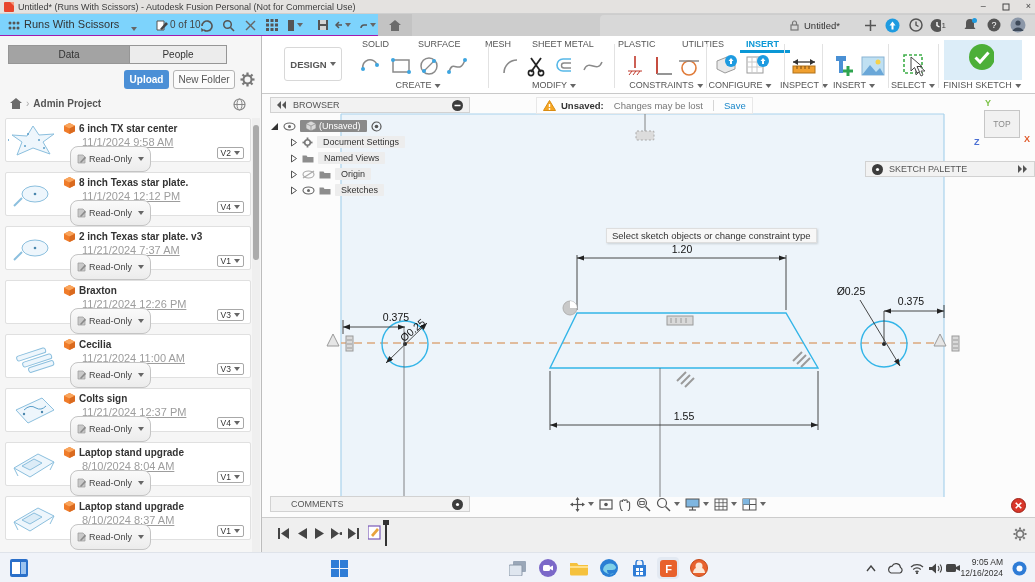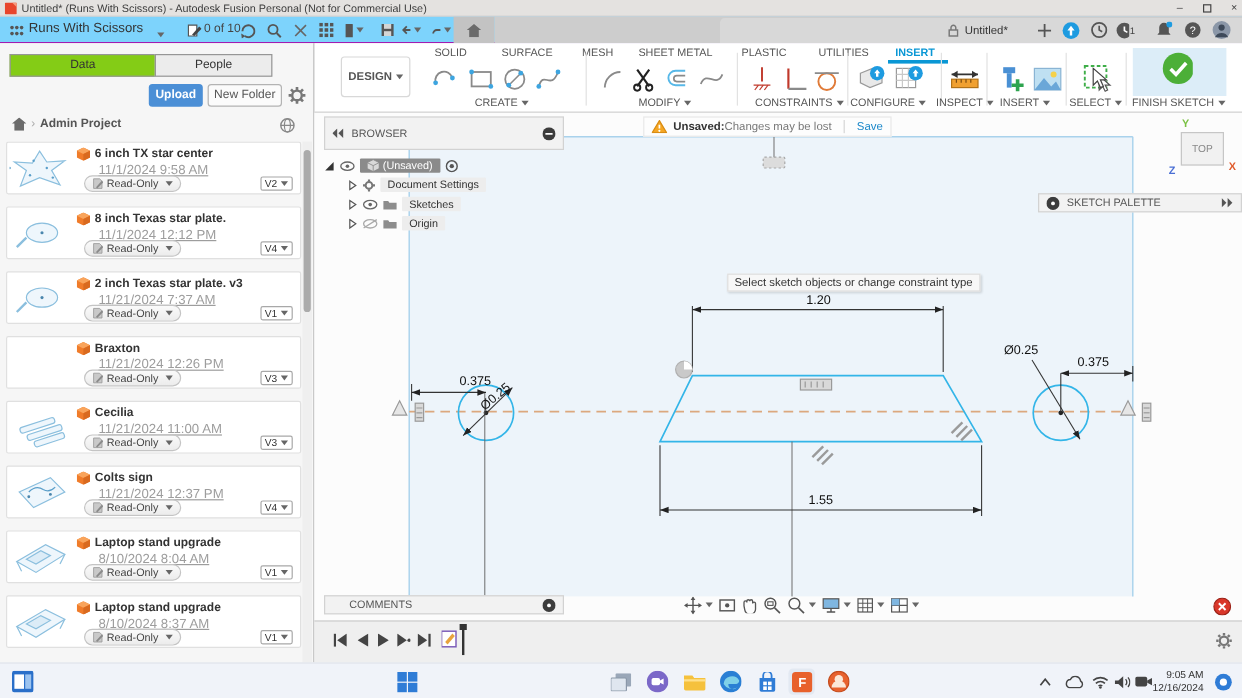--- a/index.html
+++ b/index.html
@@ -35,21 +35,21 @@
   .dptab{position:absolute;top:9px;height:19px;border:1px solid #969696;font-size:10px;color:#333;display:flex;align-items:center;justify-content:center;}
   .btn-upload{position:absolute;left:124px;top:34px;width:45px;height:19px;background:#4b8fd6;border-radius:3px;color:#fff;font-size:10px;font-weight:bold;display:flex;align-items:center;justify-content:center;}
   .btn-newfolder{position:absolute;left:173px;top:34px;width:62px;height:19px;background:#fbfbfb;border:1px solid #b3b3b3;border-radius:3px;color:#555;font-size:10px;display:flex;align-items:center;justify-content:center;}
   .crumb{position:absolute;left:10px;top:62px;display:flex;align-items:center;gap:4px;font-size:10px;font-weight:bold;color:#555;}
   .filelist{position:absolute;left:0px;top:82px;width:252px;height:434px;overflow:hidden;}
   .card{position:relative;margin:0 0 10px 5px;width:246px;height:44px;background:#fff;border:1px solid #e0e0e0;border-radius:2px;text-align:right;}
   .thumb{position:absolute;left:2px;top:3px;width:50px;height:38px;}
   .crow1{position:absolute;left:58px;top:4px;display:flex;align-items:center;gap:4px;}
   .cname{font-size:10px;font-weight:bold;color:#333;white-space:nowrap;}
   .cdate{position:absolute;left:76px;top:17px;font-size:11px;color:#9d9d9d;text-decoration:underline;}
-  .pill{position:absolute;left:64px;top:27px;height:14px;padding:0 6px;border:1px solid #c4c4c4;border-radius:8px;background:linear-gradient(#fafafa,#ececec);display:flex;align-items:center;gap:3px;font-size:9px;color:#444;}
+  .pill{position:absolute;left:64px;top:27px;height:14px;padding:12px 6px;border:1px solid #c4c4c4;border-radius:8px;background:linear-gradient(#fafafa,#ececec);display:flex;align-items:center;gap:3px;font-size:9px;color:#444;}
   .ver{position:absolute;right:6px;top:28px;height:12px;padding:0 3px;border:1px solid #a8a8a8;border-radius:2px;background:#fff;display:flex;align-items:center;font-size:8.5px;color:#333;}
   .scrolltrack{position:absolute;right:1px;top:82px;width:8px;height:434px;background:#efefef;}
   .scrollthumb{position:absolute;right:2px;top:89px;width:6px;height:135px;background:#ababab;border-radius:3px;}
   
   .canvas{position:absolute;left:262px;top:94px;width:773px;height:423px;background:#fcfcfc;overflow:hidden;}
   .panelbar{background:#f2f2f2;border:1px solid #d2d2d2;display:flex;align-items:center;font-size:9px;color:#555;}
   .treerow{display:flex;align-items:center;gap:4px;height:16px;font-size:9px;color:#333;}
   .treelbl{background:#ededed;padding:1px 6px;border-radius:1px;}
   .warnbar{position:absolute;left:274px;top:3px;height:17px;display:flex;align-items:center;background:#fdfdfd;border:1px solid #e8e8e8;padding:0 6px;font-size:9.5px;}
   .tooltip{position:absolute;left:344px;top:134px;height:15px;background:#f7f7f7;border:1px solid #dedede;box-shadow:1px 1px 2px rgba(0,0,0,.15);display:flex;align-items:center;padding:0 5px;font-size:9.5px;color:#333;}
@@ -408,21 +408,21 @@
         </svg>
       </div>
     <div class="rgrouplbl" style="left:720px"><span>FINISH SKETCH</span><i class="caret"></i></div>
 
     <svg class="abs" style="left:648px;top:20px" width="14" height="19">
         <path d="M1,1 L1,15 L4.5,11.5 L7,17 L9.5,16 L7,10.5 L12,10.5 z" fill="#fff" stroke="#444" stroke-width="1"></path>
       </svg>
   </div>
 
   <div class="datapanel">
-    <div class="dptab" style="left:8px;width:122px;background:#84cc16">
+    <div class="dptab" style="left:8px;width:122px;background:#a3a3a3">
         <span>Data</span>
       </div>
     <div class="dptab" style="left:129px;width:98px;background:#ececec">
         <span>People</span>
       </div>
     <div class="btn-upload">
         <span>Upload</span>
       </div>
     <div class="btn-newfolder">
         <span>New Folder</span>
@@ -794,21 +794,21 @@
             <line x1="539" y1="273" x2="548" y2="264"></line>
           </g>
         <g>
             <circle cx="308" cy="214" r="7" fill="#c9c9c9" stroke="#b0b0b0"></circle>
             <path d="M308,214 L308,207 A7,7 0 0 1 315,214 Z" fill="#fff"></path>
           </g>
       </g>
     </svg>
 
     <div class="abs" style="left:8px;top:3px;width:200px">
-      <div class="panelbar" style="height:28px;padding:0 6px">
+      <div class="panelbar" style="height:16px;padding:0 6px">
         <svg width="10" height="8">
             <path d="M4,0 L0,4 L4,8 z" fill="#555"></path>
             <path d="M9,0 L5,4 L9,8 z" fill="#555"></path>
           </svg>
         <span style="margin-left:6px">BROWSER</span>
         <svg style="margin-left:auto" width="11" height="11">
             <circle cx="5.5" cy="5.5" r="5.5" fill="#3c3c3c"></circle>
             <line x1="2.5" y1="5.5" x2="8.5" y2="5.5" stroke="#fff" stroke-width="1.5"></line>
           </svg>
       </div>
@@ -844,52 +844,61 @@
               <line x1="0.5" y1="5.5" x2="2.2" y2="5.5"></line>
               <line x1="8.8" y1="5.5" x2="10.5" y2="5.5"></line>
             </g>
           </svg>
         <span class="treelbl">Document Settings</span>
       </div>
       <div class="treerow" style="margin-left:20px">
         <svg width="8" height="9">
             <path d="M1.5,1 L6.5,4.5 L1.5,8 z" fill="none" stroke="#555" stroke-width="1"></path>
           </svg>
+        <svg width="12" height="9">
+            <path d="M0.5,1.5 h4 l1,1.5 h6 v5.5 h-11 z" fill="#8d8d8d"></path>
+          </svg>
+        <span class="treelbl">Named Views</span>
+      </div>
+      <div class="treerow" style="margin-left:20px">
+        <svg width="8" height="9">
+            <path d="M1.5,1 L6.5,4.5 L1.5,8 z" fill="none" stroke="#555" stroke-width="1"></path>
+          </svg>
+        <svg width="13" height="9">
+            <ellipse cx="6.5" cy="4.5" rx="5.5" ry="3.5" fill="none" stroke="#aaa" stroke-width="1.1"></ellipse>
+            <line x1="1" y1="8" x2="12" y2="1" stroke="#aaa" stroke-width="1.1"></line>
+          </svg>
+        <svg width="12" height="9">
+            <path d="M0.5,1.5 h4 l1,1.5 h6 v5.5 h-11 z" fill="#8d8d8d"></path>
+          </svg>
+        <span class="treelbl">Origin</span>
+      </div>
+      <div class="treerow" style="margin-left:20px">
+        <svg width="8" height="9">
+            <path d="M1.5,1 L6.5,4.5 L1.5,8 z" fill="none" stroke="#555" stroke-width="1"></path>
+          </svg>
         <svg width="13" height="9">
             <ellipse cx="6.5" cy="4.5" rx="5.5" ry="3.5" fill="none" stroke="#666" stroke-width="1.1"></ellipse>
             <circle cx="6.5" cy="4.5" r="1.5" fill="#666"></circle>
           </svg>
         <svg width="12" height="9">
             <path d="M0.5,1.5 h4 l1,1.5 h6 v5.5 h-11 z" fill="#8d8d8d"></path>
           </svg>
         <span class="treelbl">Sketches</span>
-      </div>
-      <div class="treerow" style="margin-left:20px">
-        <svg width="8" height="9">
-            <path d="M1.5,1 L6.5,4.5 L1.5,8 z" fill="none" stroke="#555" stroke-width="1"></path>
-          </svg>
-        <svg width="13" height="9">
-            <ellipse cx="6.5" cy="4.5" rx="5.5" ry="3.5" fill="none" stroke="#aaa" stroke-width="1.1"></ellipse>
-            <line x1="1" y1="8" x2="12" y2="1" stroke="#aaa" stroke-width="1.1"></line>
-          </svg>
-        <svg width="12" height="9">
-            <path d="M0.5,1.5 h4 l1,1.5 h6 v5.5 h-11 z" fill="#8d8d8d"></path>
-          </svg>
-        <span class="treelbl">Origin</span>
       </div>
     </div>
 
     <div class="warnbar">
       <svg width="13" height="11">
           <path d="M6.5,0.5 L12.5,10.5 H0.5 z" fill="#f5a623" stroke="#d98c12"></path>
           <line x1="6.5" y1="4" x2="6.5" y2="7" stroke="#fff" stroke-width="1.4"></line>
           <circle cx="6.5" cy="9" r="0.9" fill="#fff"></circle>
         </svg>
       <span style="font-weight:bold;color:#333;margin-left:5px">Unsaved:</span>
-      <span style="color:#777;">Changes may be lost</span>
+      <span style="color:#777;margin-left:10px">Changes may be lost</span>
       <span style="width:1px;height:11px;background:#d5d5d5;margin:0 10px"></span>
       <span style="color:#1a87c9">Save</span>
     </div>
 
     <div class="viewcube">
         <span>TOP</span>
       </div>
     <span class="abs" style="left:723px;top:4px;font-size:9px;color:#7ac143;font-weight:bold">Y</span>
     <span class="abs" style="left:762px;top:40px;font-size:9px;color:#e05a2b;font-weight:bold">X</span>
     <span class="abs" style="left:712px;top:43px;font-size:9px;color:#4a6fd4;font-weight:bold">Z</span>

